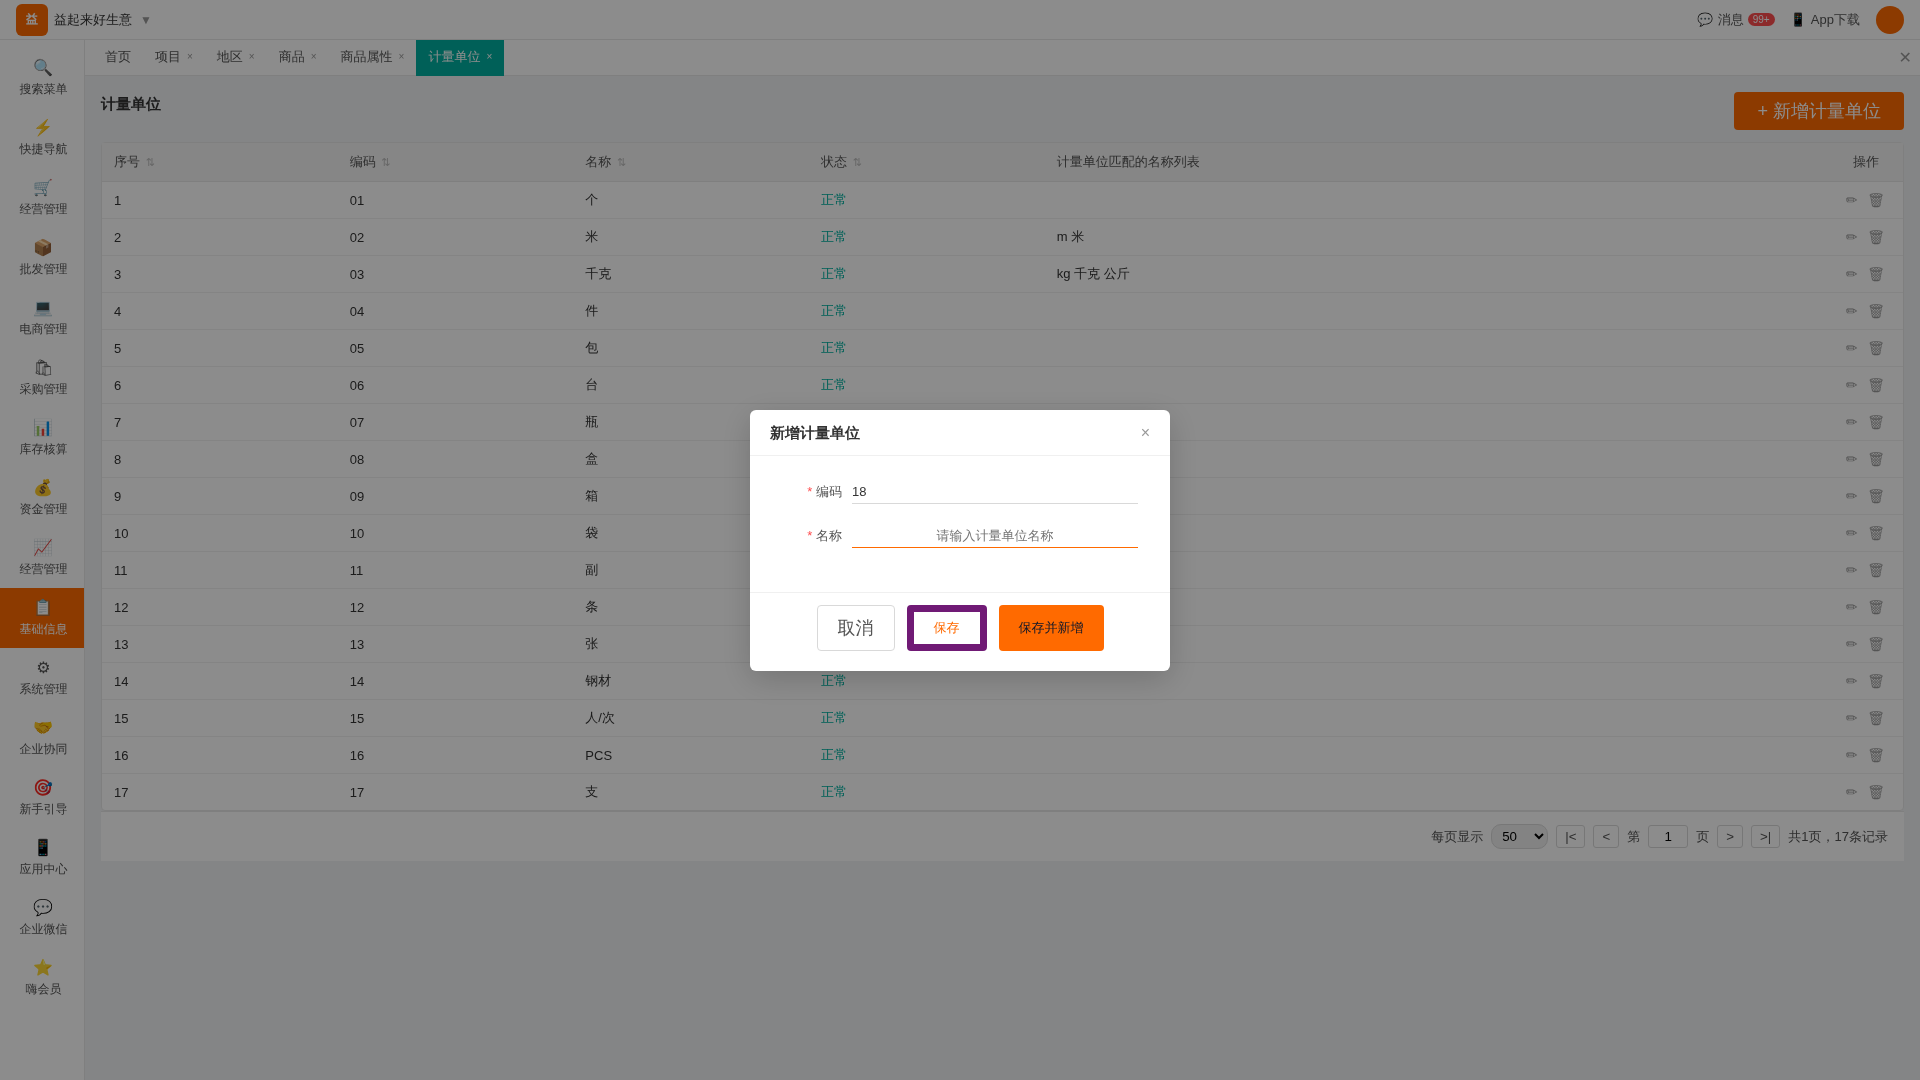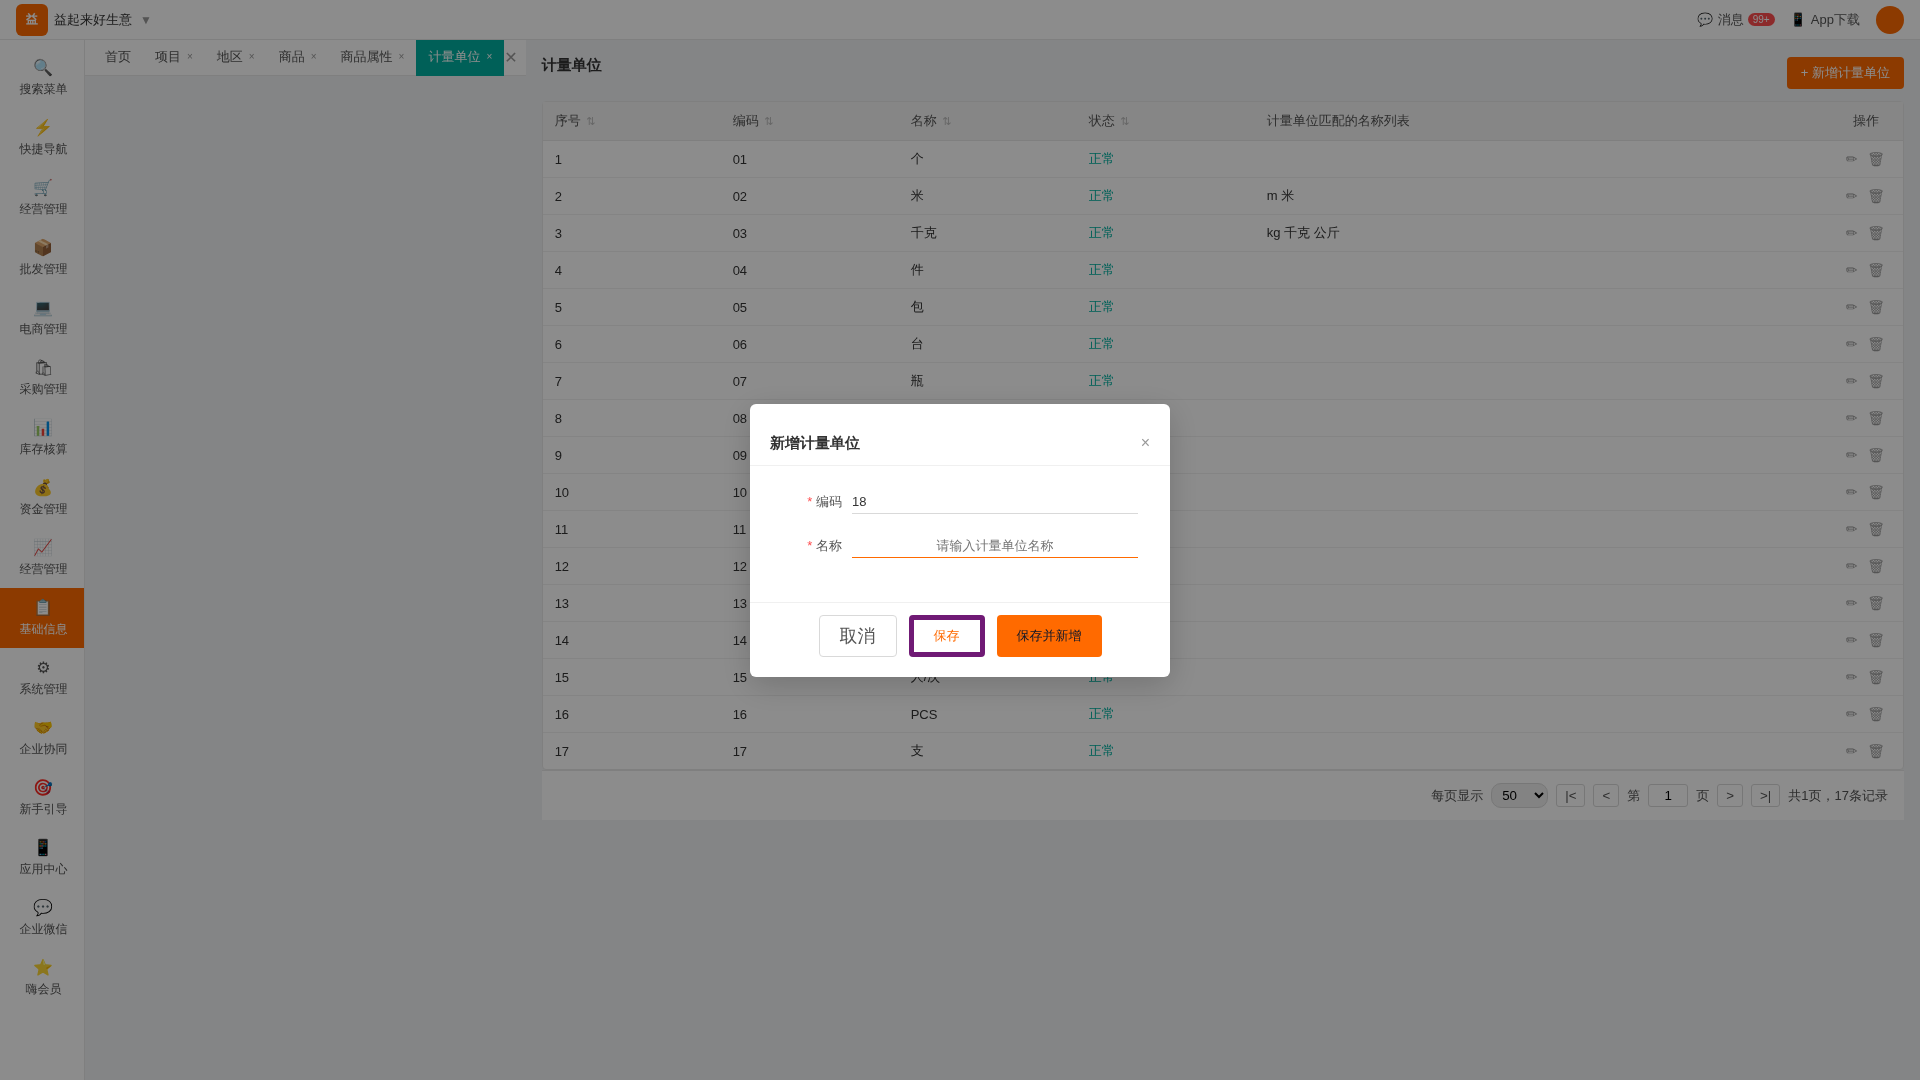--- a/index.html
+++ b/index.html
@@ -20,37 +20,37 @@
     
     .layout { display: flex; height: calc(1080px - 40px); }
 
     
     .sidebar { width: 85px; background: #fff; border-right: 1px solid #e8e8e8; display: flex; flex-direction: column; padding-top: 8px; }
     .sidebar-item { display: flex; flex-direction: column; align-items: center; padding: 10px 4px; cursor: pointer; color: #555; font-size: 12px; gap: 4px; border-left: 3px solid transparent; }
     .sidebar-item.active { color: #fff; background: #ff6a00; border-left-color: #ff6a00; }
     .sidebar-item .icon { font-size: 16px; }
 
     
-    .main { flex: 1; display: flex; flex-direction: row; overflow: hidden; }
+    .main { flex: 1; display: flex; flex-direction: column; overflow: hidden; }
 
     
     .tabs { display: flex; align-items: center; background: #fff; border-bottom: 1px solid #e8e8e8; padding: 0 8px; height: 36px; }
     .tab { display: flex; align-items: center; gap: 4px; padding: 0 12px; height: 36px; cursor: pointer; font-size: 13px; color: #555; border-bottom: 2px solid transparent; white-space: nowrap; }
     .tab.active { color: #fff; background: #00b0a0; border-bottom-color: #00b0a0; }
     .tab .close-btn { font-size: 10px; color: #999; cursor: pointer; margin-left: 2px; }
     .tab.active .close-btn { color: #fff; }
     .tabs-close-all { margin-left: auto; color: #999; font-size: 16px; cursor: pointer; }
 
     
     .page-content { flex: 1; padding: 16px; overflow: auto; background: #f0f2f5; }
     .page-title { font-size: 15px; font-weight: bold; margin-bottom: 14px; color: #333; }
     .page-header { display: flex; align-items: center; justify-content: space-between; margin-bottom: 12px; }
 
     
-    .btn-add { background: #ff6a00; color: #fff; border: none; padding: 7px 14px; border-radius: 4px; cursor: pointer; font-size: 13px; }
+    .btn-add { background: #ff6a00; color: #fff; border: none; padding: 7px 23px; border-radius: 4px; cursor: pointer; font-size: 18px; }
 
     
     .table-container { background: #fff; border-radius: 4px; border: 1px solid #e8e8e8; }
     table { width: 100%; border-collapse: collapse; }
     thead tr { background: #f5f5f5; }
     th { padding: 10px 12px; text-align: left; font-weight: normal; color: #555; font-size: 13px; border-bottom: 1px solid #e8e8e8; white-space: nowrap; }
     td { padding: 9px 12px; border-bottom: 1px solid #f0f0f0; font-size: 13px; color: #333; }
     tr:last-child td { border-bottom: none; }
     .sort-icon { color: #bbb; font-size: 11px; margin-left: 2px; cursor: pointer; }
     .status-normal { color: #00b0a0; }
@@ -61,32 +61,32 @@
     .page-select { border: 1px solid #d9d9d9; padding: 3px 6px; border-radius: 10px; }
     .page-btn { border: 1px solid #d9d9d9; background: #fff; padding: 3px 8px; cursor: pointer; border-radius: 3px; color: #555; }
     .page-btn:disabled { color: #bbb; cursor: not-allowed; }
     .page-input { border: 1px solid #d9d9d9; width: 40px; text-align: center; padding: 3px; border-radius: 3px; }
 
     
     .overlay { position: fixed; top: 0; left: 0; width: 100%; height: 100%; background: rgba(0,0,0,0.45); z-index: 100; display: flex; align-items: center; justify-content: center; }
 
     
     .modal { background: #fff; border-radius: 6px; width: 420px; box-shadow: 0 8px 32px rgba(0,0,0,0.18); }
-    .modal-header { display: flex; align-items: center; justify-content: space-between; padding: 30px 20px 12px; border-bottom: 1px solid #f0f0f0; }
+    .modal-header { display: flex; align-items: center; justify-content: space-between; padding: 14px 20px 12px; border-bottom: 1px solid #f0f0f0; }
     .modal-title { font-size: 15px; font-weight: bold; color: #333; }
     .modal-close { color: #999; cursor: pointer; font-size: 16px; }
     .modal-body { padding: 24px 32px; }
     .form-row { display: flex; align-items: center; margin-bottom: 20px; }
     .form-label { width: 60px; text-align: right; color: #555; font-size: 13px; margin-right: 10px; }
     .required::before { content: '* '; color: #ff4d4f; }
     .form-input { flex: 1; border: none; border-bottom: 1px solid #d9d9d9; padding: 4px 0; font-size: 13px; outline: none; color: #333; }
     .form-input.active-border { border-bottom-color: #ff6a00; text-align: center; }
     .modal-footer { display: flex; justify-content: center; gap: 12px; padding: 12px 20px 20px; border-top: 1px solid #f0f0f0; }
     .btn-cancel { border: 1px solid #d9d9d9; background: #fff; color: #555; padding: 7px 20px; border-radius: 4px; cursor: pointer; font-size: 18px; }
-    .btn-save { background: #fff; border: 5px solid #701a75; color: #ff6a00; padding: 7px 20px; border-radius: 4px; cursor: pointer; font-size: 13px; }
+    .btn-save { background: #fff; border: 7px solid #701a75; color: #ff6a00; padding: 7px 20px; border-radius: 4px; cursor: pointer; font-size: 13px; }
     .btn-save-add { background: #ff6a00; border: none; color: #0f172a; padding: 7px 20px; border-radius: 4px; cursor: pointer; font-size: 13px; }
   </style>
 </head>
 <body>
 
 <div class="topbar">
   <div class="topbar-left">
     <div class="logo-area">
       <div class="logo-icon">益</div>
       <span class="logo-text">益起来好生意</span>

